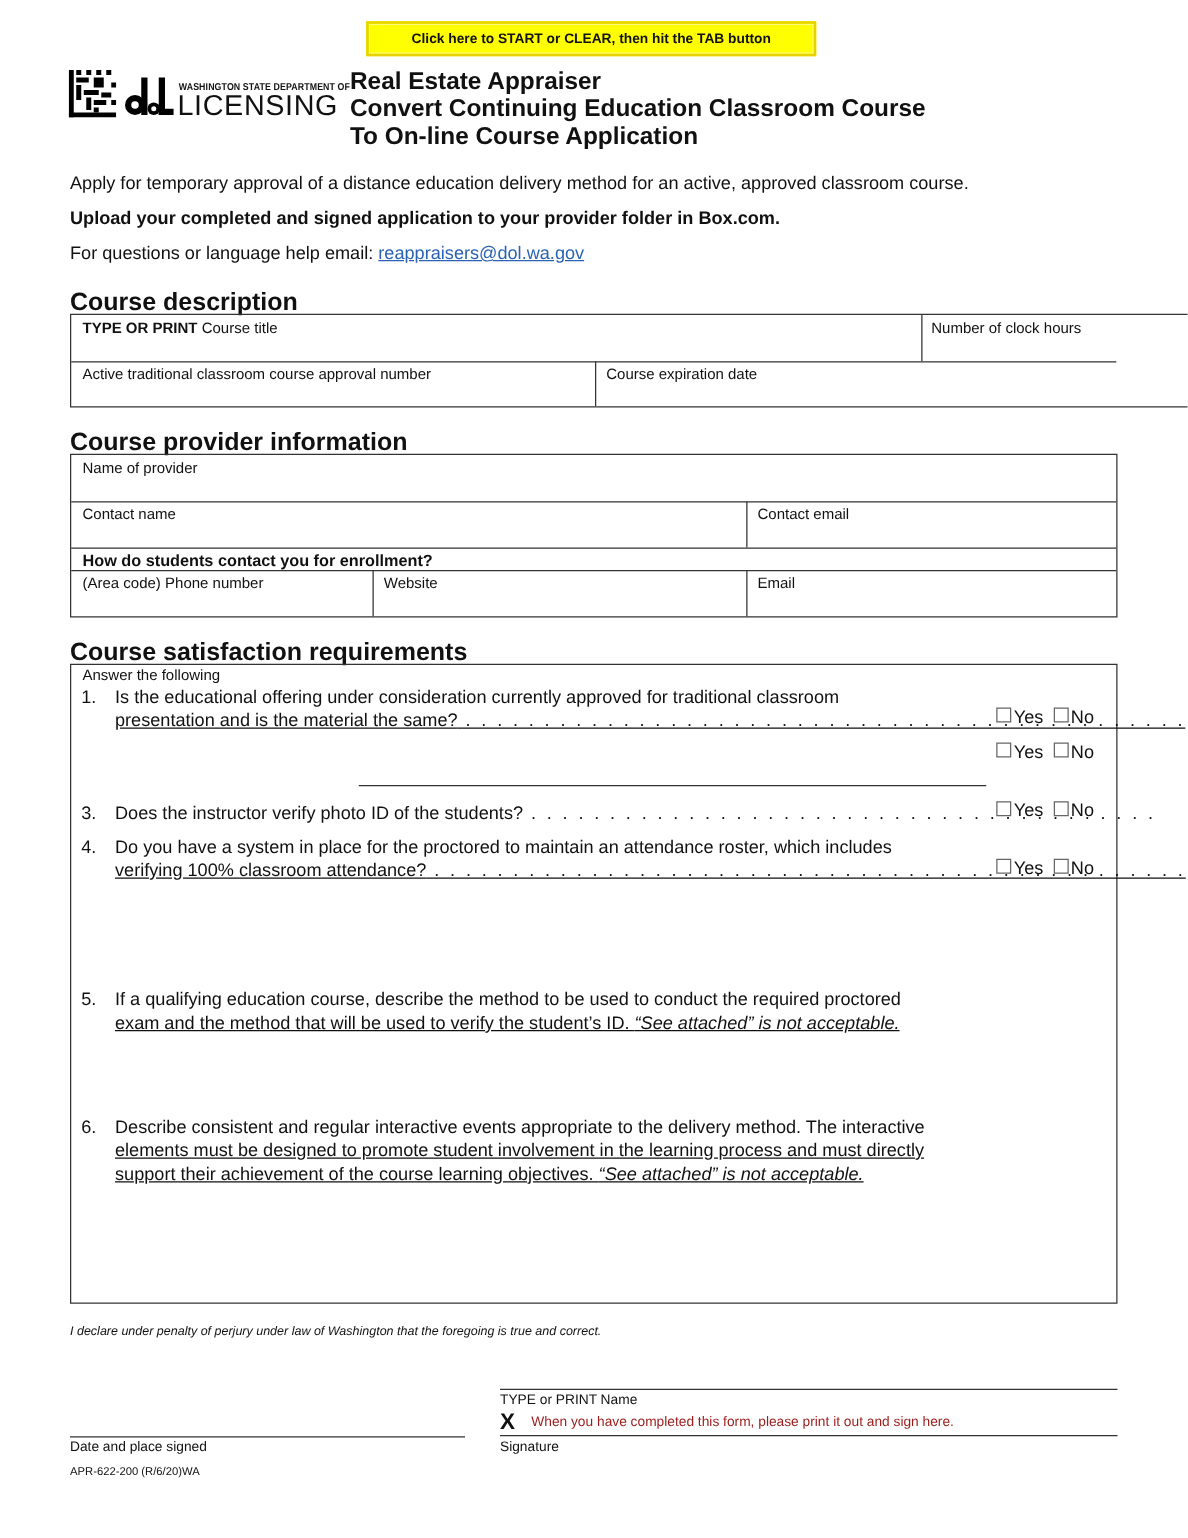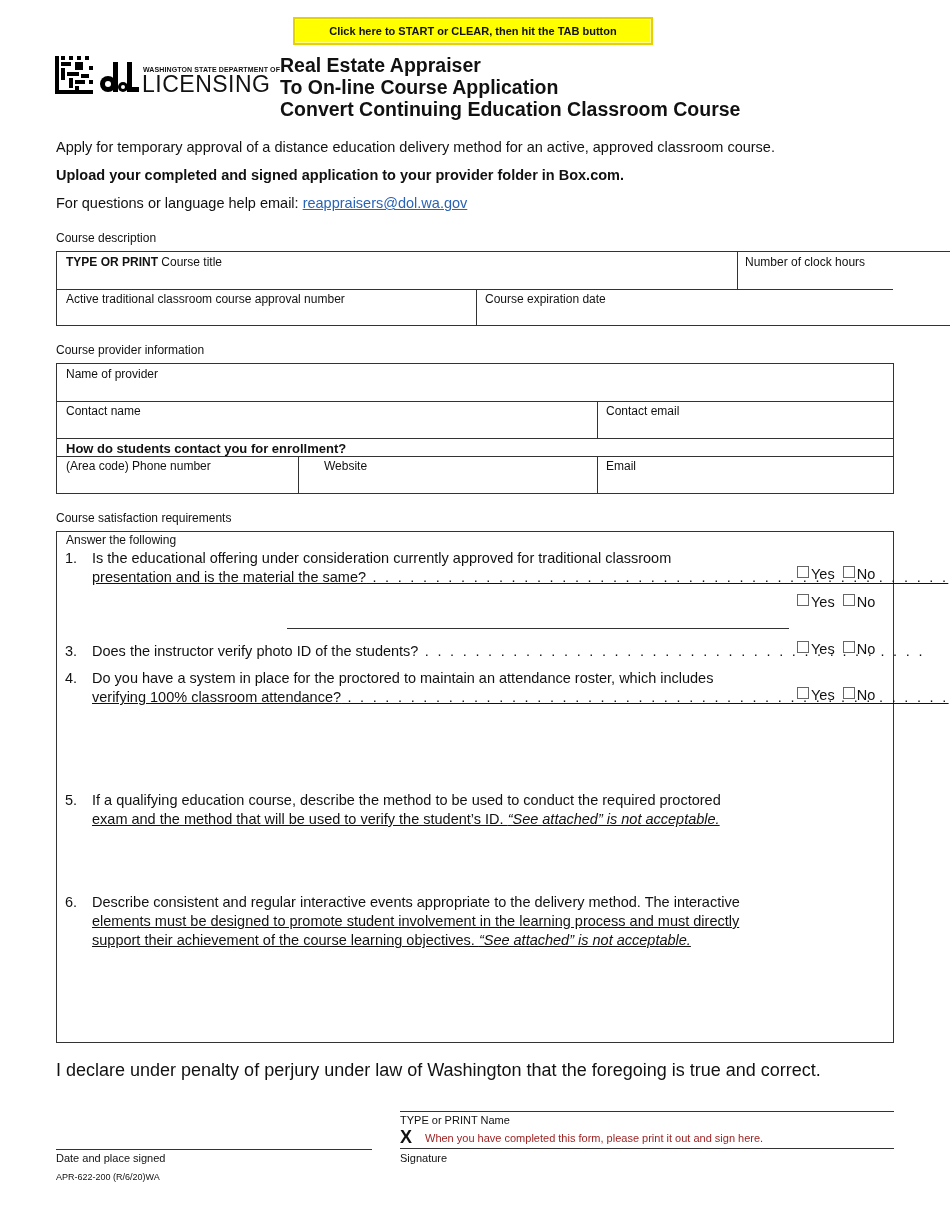--- a/index.html
+++ b/index.html
@@ -10,37 +10,37 @@
 
   .logo { left: 55px; top: 56px; width: 222px; height: 40px; }
   .logo-dept { position: absolute; left: 88px; top: 9px; font-size: 8px; font-weight: bold; letter-spacing: 0.1px; transform: scaleX(0.88); transform-origin: left; white-space: nowrap; }
   .logo-lic { position: absolute; left: 87px; top: 17px; font-size: 23px; letter-spacing: 0.5px; white-space: nowrap; line-height: 1; }
 
   .title { left: 280px; top: 54px; width: 560px; text-align: left; font-weight: bold; font-size: 19.5px; line-height: 22px; }
 
   .intro { left: 56px; font-size: 14.5px; white-space: nowrap; }
   .intro a { color: #2a63b5; text-decoration: underline; }
 
-  .section-h { left: 56px; font-size: 12px; font-weight: normal; }
+  .section-h { left: 56px; font-size: 20px; font-weight: bold; }
 
   .box { border: 1px solid #333; box-sizing: border-box; }
   .cell-label { position: absolute; font-size: 12px; white-space: nowrap; }
   .vline { position: absolute; width: 1px; background: #333; }
   .hline { position: absolute; height: 1px; background: #333; }
 
   .q { position: absolute; font-size: 14.5px; line-height: 19px; white-space: nowrap; }
   .q .num { display: inline-block; width: 27px; }
   .q .indent { padding-left: 27px; text-decoration: underline; }
   .dots { letter-spacing: 2.3px; }
   .yn { position: absolute; left: 797px; font-size: 14.5px; white-space: nowrap; display: flex; }
   .cb { display: inline-block; width: 12px; height: 12px; border: 1px solid #666; margin-right: 2px; box-sizing: border-box; cursor: pointer; }
   .yn .lab { margin-right: 8px; }
   .fill-line { position: absolute; height: 1px; background: #333; }
 
-  .declare { left: 56px; top: 1060px; font-size: 18px; }
+  .declare { left: 56px; top: 1060px; font-size: 10px; font-style: italic; }
   .sig-label { position: absolute; font-size: 11px; }
   .sig-note { position: absolute; left: 425px; top: 1132px; font-size: 11px; font-weight: normal; color: #9b1c1c; }
   .sig-x { position: absolute; left: 400px; top: 1127px; font-size: 18px; font-weight: bold; }
   .form-id { left: 56px; top: 1172px; font-size: 9px; }
 </style>
 </head>
 <body>
 
 <div class="abs start-btn">Click here to START or CLEAR, then hit the TAB button</div>
 
@@ -71,22 +71,22 @@
     <circle cx="24" cy="27" r="2" fill="#fff"></circle>
     <rect x="28" y="2" width="5" height="30" fill="#000"></rect>
     <rect x="28" y="27" width="12" height="5" fill="#000"></rect>
   </svg>
   <div class="logo-dept">WASHINGTON STATE DEPARTMENT OF</div>
   <div class="logo-lic">LICENSING</div>
 </div>
 
 <div class="abs title">
   <div>Real Estate Appraiser</div>
+  <div>Convert Continuing Education Classroom Course</div>
   <div>To On-line Course Application</div>
-  <div>Convert Continuing Education Classroom Course</div>
 </div>
 
 <div class="abs intro" style="top:139px">Apply for temporary approval of a distance education delivery method for an active, approved classroom course.</div>
 <div class="abs intro" style="top:167px;font-weight:bold">Upload your completed and signed application to your provider folder in Box.com.</div>
 <div class="abs intro" style="top:195px">
   <span>For questions or language help email: </span><a>reappraisers@dol.wa.gov</a>
 </div>
 
 <div class="abs section-h" style="top:231px">Course description</div>
 <div class="abs box" style="left:56px;top:251px;width:931px;height:75px">
@@ -105,21 +105,21 @@
   <div class="hline" style="left:0;top:74px;width:836px"></div>
   <div class="hline" style="left:0;top:92px;width:836px"></div>
   <div class="vline" style="left:540px;top:37px;height:37px"></div>
   <div class="vline" style="left:241px;top:92px;height:37px"></div>
   <div class="vline" style="left:540px;top:92px;height:37px"></div>
   <div class="cell-label" style="left:9px;top:3px">Name of provider</div>
   <div class="cell-label" style="left:9px;top:40px">Contact name</div>
   <div class="cell-label" style="left:549px;top:40px">Contact email</div>
   <div class="cell-label" style="left:9px;top:77px;font-size:13px;font-weight:bold">How do students contact you for enrollment?</div>
   <div class="cell-label" style="left:9px;top:95px">(Area code) Phone number</div>
-  <div class="cell-label" style="left:267px;top:95px">Website</div>
+  <div class="cell-label" style="left:250px;top:95px">Website</div>
   <div class="cell-label" style="left:549px;top:95px">Email</div>
 </div>
 
 <div class="abs section-h" style="top:511px">Course satisfaction requirements</div>
 <div class="abs box" style="left:56px;top:531px;width:838px;height:512px">
   <div class="cell-label" style="left:9px;top:1px">Answer the following</div>
 
   <div class="q" style="left:8px;top:17px">
     <div><span class="num">1.</span><span>Is the educational offering under consideration currently approved for traditional classroom</span></div>
     <div class="indent"><span>presentation and is the material the same?</span><span class="dots"> . . . . . . . . . . . . . . . . . . . . . . . . . . . . . . . . . . . . . . . . . . . . . .</span></div>

